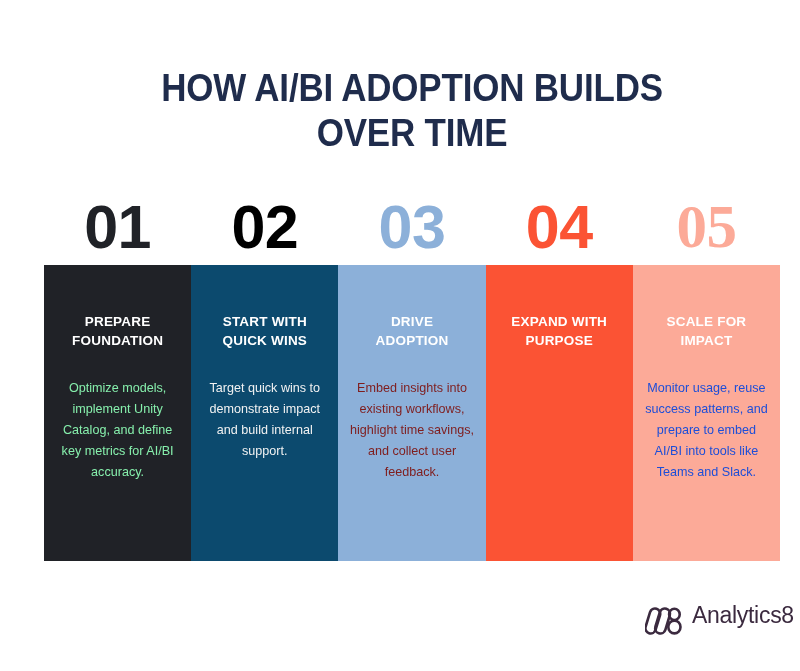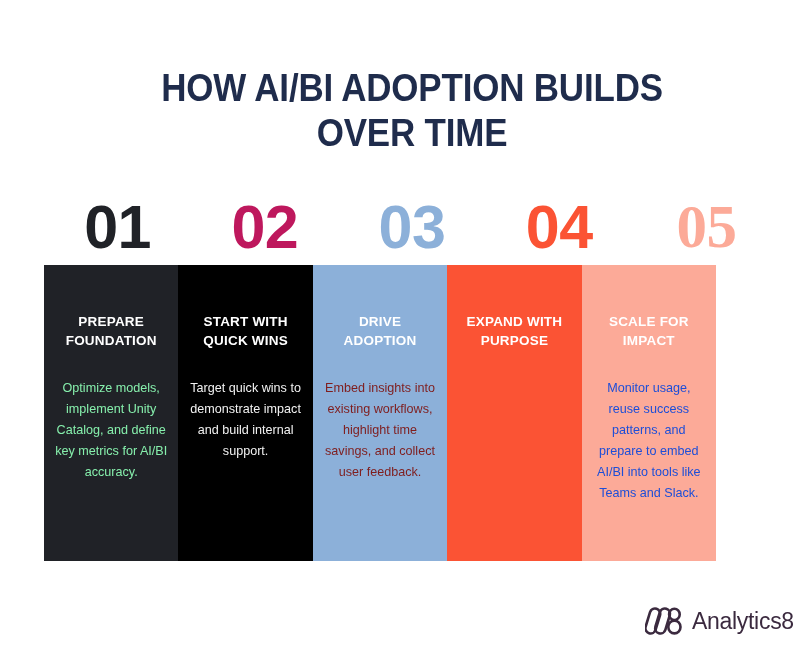--- a/index.html
+++ b/index.html
@@ -56,21 +56,21 @@
     line-height: 58px;
     letter-spacing: -0.5px;
     font-family: "Liberation Sans", sans-serif;
   }
 
   
   .columns {
     position: absolute;
     left: 32px;
     top: 265px;
-    width: 672px;
+    width: 736px;
     height: 296px;
     display: flex;
   }
   .col {
     flex: 1 1 0;
     position: relative;
     overflow: hidden;
   }
   .col-head {
     position: absolute;
@@ -95,21 +95,20 @@
     line-height: 21px;
     color: #f2f2f2;
   }
 
   
   .logo {
     position: absolute;
     left: 633px;
     top: 604px;
     display: flex;
-    align-items: center;
     gap: 7px;
   }
   .logo-mark {
     width: 40px;
     height: 34px;
     display: block;
   }
   .logo-word {
     color: #3b2a3f;
     font-size: 23px;
@@ -121,35 +120,35 @@
 </head>
 <body style="background: rgb(255, 255, 255);">
 
 <div class="page" style="background: rgb(255, 255, 255);">
 
   <div class="title" style="color: rgb(31, 44, 76);">HOW AI/BI ADOPTION BUILDS
 OVER TIME</div>
 
   <div class="numbers">
     <div class="num" style="color: rgb(32, 34, 39);">01</div>
-    <div class="num" style="color: #be185d;">02</div>
+    <div class="num" style="color: #000000;">02</div>
     <div class="num" style="color: rgb(140, 176, 217);">03</div>
     <div class="num" style="color: rgb(251, 83, 52);">04</div>
     <div class="num" style="color: rgb(252, 170, 152); font-family: Liberation Serif, serif;">05</div>
   </div>
 
   <div class="columns">
 
     <div class="col" style="background: rgb(32, 34, 39);">
       <div class="col-head">PREPARE
 FOUNDATION</div>
       <div class="col-body" style="color: #86efac;">Optimize models, implement Unity Catalog, and define key metrics for AI/BI accuracy.</div>
     </div>
 
-    <div class="col" style="background: #000000; text-decoration: underline;">
+    <div class="col" style="background: #0c4a6e; text-decoration: underline;">
       <div class="col-head">START WITH
 QUICK WINS</div>
       <div class="col-body" style="color: rgb(242, 242, 242);">Target quick wins to demonstrate impact and build internal support.</div>
     </div>
 
     <div class="col" style="background: rgb(140, 176, 217);">
       <div class="col-head">DRIVE
 ADOPTION</div>
       <div class="col-body" style="color: #7f1d1d;">Embed insights into existing workflows, highlight time savings, and collect user feedback.</div>
     </div>

